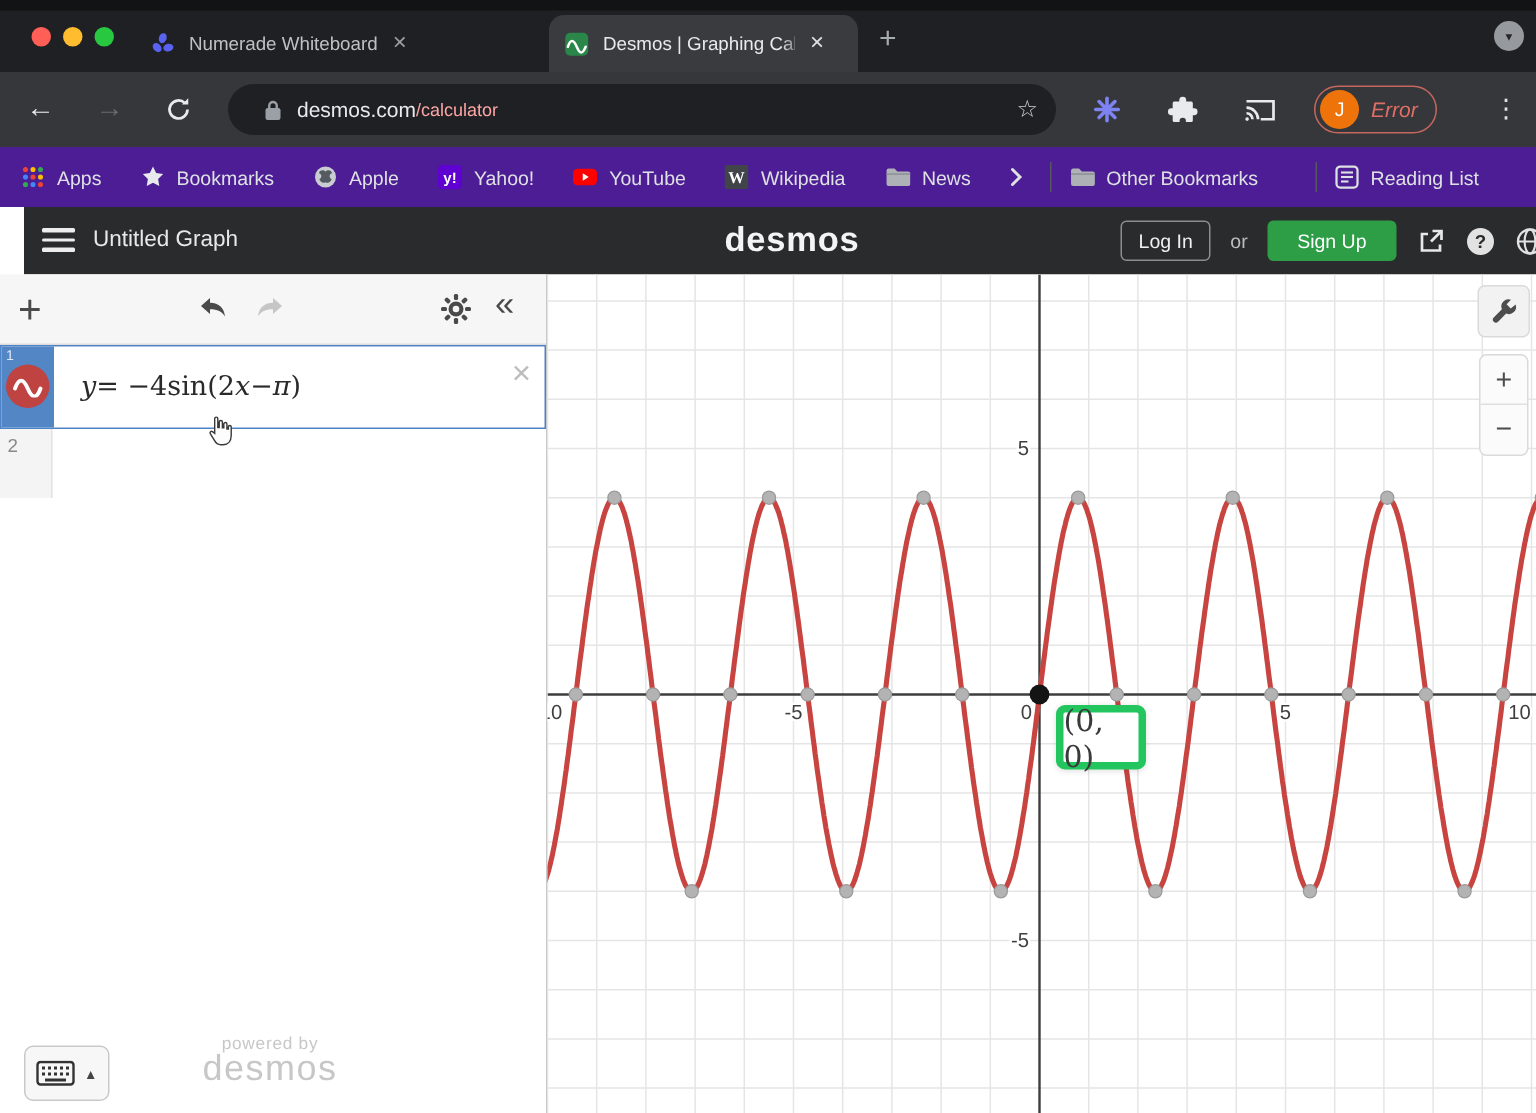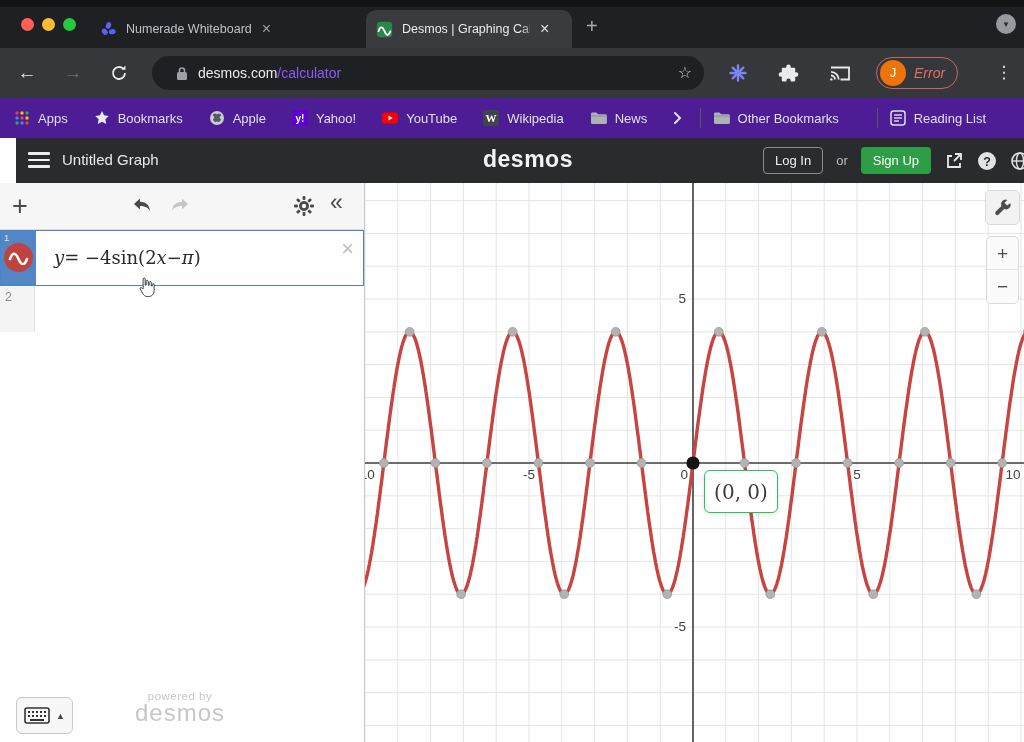--- a/index.html
+++ b/index.html
@@ -26,21 +26,21 @@
   #newtab { position:absolute; left:586px; top:16px; color:#a7acb1; font-size:20px; font-weight:300; line-height:1; }
   #tabsearch { position:absolute; right:8px; top:14px; width:20px; height:20px; border-radius:50%; background:#96999d; color:#26272a; font-size:9px; text-align:center; line-height:20px; }
 
   
   #toolbar { position:absolute; left:0; top:48px; width:1024px; height:50px; background:#36373a; }
   .navbtn { position:absolute; top:11px; width:30px; height:28px; text-align:center; font-size:19px; line-height:28px; color:#e8eaed; }
   #nav-forward { color:#696d71; }
   #addressbar { position:absolute; left:152px; top:8px; width:552px; height:34px; background:#1f2023; border-radius:17px; display:flex; align-items:center; padding:0 14px; }
   #addressbar .lock { margin:0 10px 0 10px; }
   #url-host { color:#e8eaed; font-size:14px; }
-  #url-path { color:#8b5cf6; font-size:14px; }
+  #url-path { color:#fca5a5; font-size:12px; }
   #addr-star { position:absolute; right:12px; top:7px; color:#ced2d6; font-size:16px; }
   .toolicon { position:absolute; top:12px; width:32px; height:26px; display:flex; align-items:center; justify-content:center; }
   #profile-chip { position:absolute; left:876px; top:9px; height:32px; border:1.5px solid #c4685f; border-radius:16px; display:flex; align-items:center; padding:0 12px 0 3px; }
   #profile-avatar { width:26px; height:26px; border-radius:50%; background:#ee730a; color:#fff; font-size:13px; text-align:center; line-height:26px; margin-right:8px; }
   #profile-status { color:#df6e66; font-size:14px;font-style:italic; }
   #kebab { position:absolute; left:992px; top:12px; color:#dfe1e5; font-size:17px; letter-spacing:0; line-height:26px; width:24px; text-align:center;}
 
   
   #bookmarksbar { position:absolute; left:0; top:98px; width:1024px; height:40px; background:#4c1d95; display:flex; align-items:center; padding-left:14px; }
   .bm-item { display:flex; align-items:center; margin-right:26px; color:#dee1e4; font-size:13px; }
@@ -51,21 +51,21 @@
 
   
   #dheader { position:absolute; left:16px; top:138px; width:1024px; height:45px; background:#2a2b2d; }
   #hamburger { position:absolute; left:12px; top:14px; width:22px; height:16px; }
   #hamburger div { height:2.5px; background:#ededed; margin-bottom:4px; border-radius:1px; }
   #graph-title { position:absolute; left:46px; top:13px; color:#e8e8e8; font-size:15px; }
   #dlogo { position:absolute; left:50%; transform:translateX(-50%); top:8px; color:#f4f4f4; font-size:23px; font-weight:600; letter-spacing:0.5px; }
   #dh-right { position:absolute; right:10px; top:0; height:45px; display:flex; align-items:center; gap:13px; }
   #login-btn { border:1px solid #8d8d8d; border-radius:4px; color:#f0f0f0; font-size:13px; padding:5px 11px; }
   #or-label { color:#bdbdbd; font-size:13px; }
-  #signup-btn { background:#2d9d46; border-radius:4px; color:#fff; font-size:13px; padding:6px 12px; }
+  #signup-btn { background:#2d9d46; border-radius:4px; color:#fff; font-size:13px; padding:6px 20px; }
   .dh-icon { display:flex; align-items:center; }
 
   
   #panel { position:absolute; left:0; top:183px; width:364px; height:559px; background:#fff; }
   #ptoolbar { position:absolute; left:0; top:0; width:100%; height:47px; background:#f6f6f6; border-bottom:1px solid #dcdcdc; }
   #add-expr { position:absolute; left:12px; top:8px; font-size:27px; font-weight:300; color:#4a4a4a; }
   #undo-btn { position:absolute; left:130px; top:12px; }
   #redo-btn { position:absolute; left:168px; top:12px; }
   #settings-btn { position:absolute; left:292px; top:11px; }
   #collapse-btn { position:absolute; left:330px; top:6px; font-size:23px; color:#4a4a4a; }
@@ -83,21 +83,21 @@
 
   #kb-btn { position:absolute; left:16px; top:514px; width:57px; height:37px; background:#f7f7f7; border:1px solid #c9c9c9; border-radius:6px; display:flex; align-items:center; justify-content:center; gap:6px; }
   #kb-btn .tri { font-size:9px; color:#444; }
   #watermark { position:absolute; left:110px; top:507px; width:140px; text-align:center; color:#c7c7c7; }
   #wm1 { font-size:11.5px; letter-spacing:0.5px; }
   #wm2 { font-size:24px; font-weight:400; letter-spacing:1px; line-height:0.9; }
 
   
   #graph { position:absolute; left:364px; top:183px; width:660px; height:559px; background:#fff; border-left:1px solid #c9c9c9; }
   #graph svg.plot { position:absolute; left:0; top:0; }
-  #point-tooltip { position:absolute; left:339px; top:287px; width:74px; height:43px; background:#fff; border:1px solid #22c55e; border-radius:6px; box-shadow:0 1px 4px rgba(0,0,0,.13); display:flex; align-items:center; justify-content:center; font-family:"DejaVu Serif", serif; font-size:20px; color:#3a3a3a; }
+  #point-tooltip { position:absolute; left:339px; top:287px; width:60px; height:43px; background:#fff; border:5px solid #22c55e; border-radius:6px; box-shadow:0 1px 4px rgba(0,0,0,.13); display:flex; align-items:center; justify-content:center; font-family:"DejaVu Serif", serif; font-size:20px; color:#3a3a3a; }
   #wrench-btn { position:absolute; left:620px; top:7px; width:35px; height:35px; background:#f2f2f2; border:1px solid #dadada; border-radius:5px; display:flex; align-items:center; justify-content:center; }
   #zoom-group { position:absolute; left:621px; top:53px; width:33px; border:1px solid #dadada; border-radius:5px; background:#fbfbfb; }
   .zoombtn { height:33px; text-align:center; font-size:19px; color:#4d4d4d; line-height:33px; }
   #zoom-in { border-bottom:1px solid #e0e0e0; }
 
   .axis-label { font-family:"Liberation Sans", sans-serif; font-size:13.5px; fill:#3f3f3f; paint-order:stroke; stroke:#ffffff; stroke-width:3px; }
 </style>
 </head>
 <body>
 

